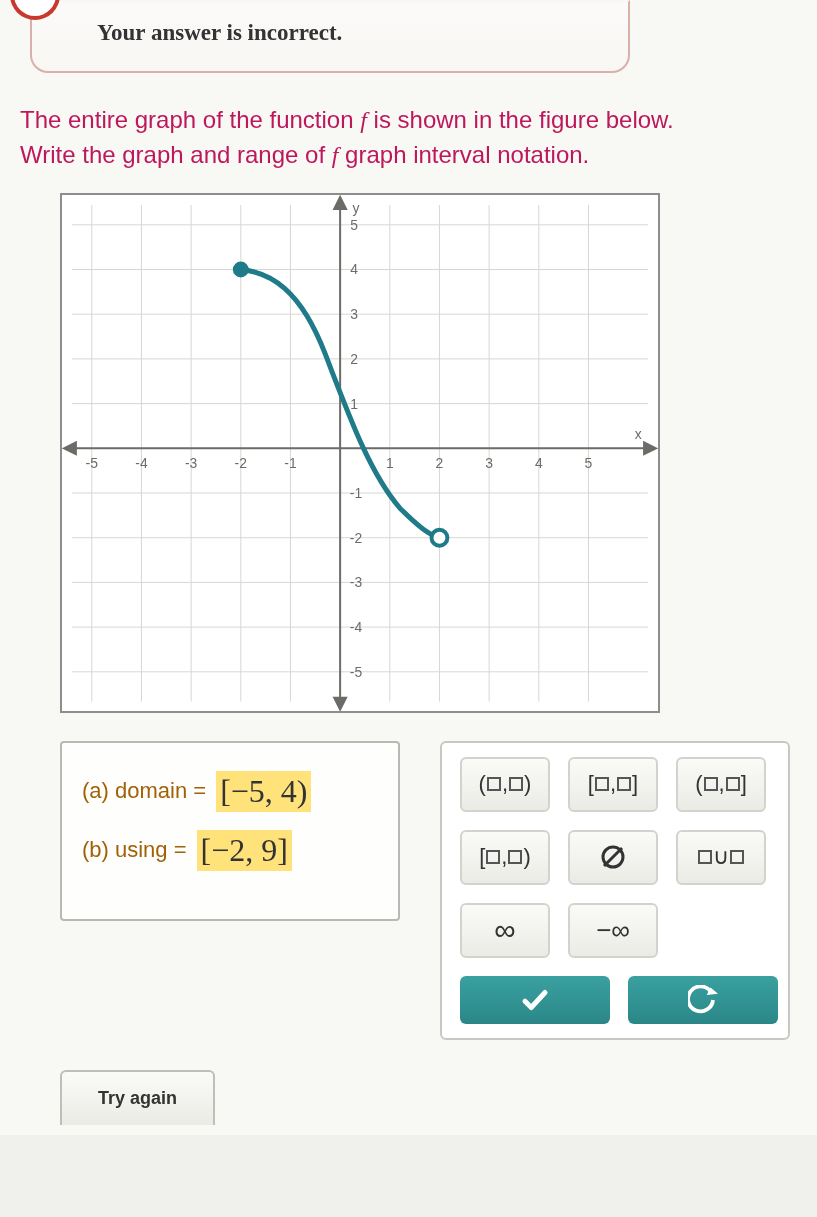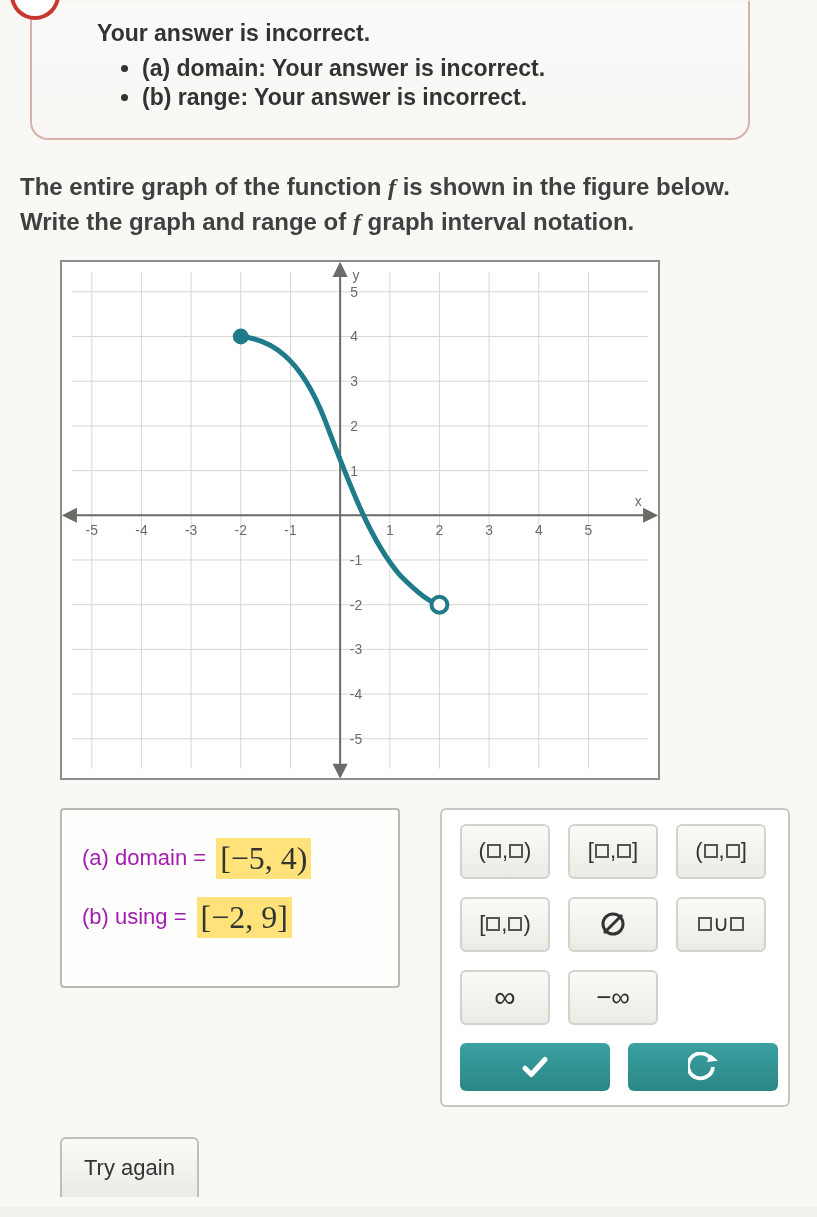--- a/index.html
+++ b/index.html
@@ -31,40 +31,40 @@
     margin: 0 20px 30px 20px;
     border: 2px solid transparent;
     border-bottom: 2px solid #d9b0aa;
     border-left: 2px solid #d9b0aa;
     border-right: 2px solid #d9b0aa;
     border-radius: 0 0 18px 18px;
     padding: 18px 40px 25px 65px;
     background: linear-gradient(#fbfaf8,#f8f7f4);
     font-size: 23px;
     color: #333;
-    width: 720px;
+    width: 600px;
+    font-family: Liberation Serif, serif;
   }
   .feedback-title {
     font-weight: bold;
   }
   .feedback-list {
     margin: 8px 0 0 0;
     padding-left: 45px;
     font-weight: bold;
   }
   .feedback-list li {
     margin: 2px 0;
     list-style: disc;
   }
   .question {
     margin: 18px 10px 20px 10px;
     font-size: 24px;
     line-height: 1.45;
-    color: #404040;
-    font-weight: bold;
+    color: #be185d;
   }
   .question .f { font-family: "Times New Roman", serif; font-style: italic; }
 
   
   .graph-wrap {
     margin-left: 50px;
     width: 600px;
     height: 520px;
     border: 2px solid #8d8d8d;
     background: #fff;
@@ -88,21 +88,21 @@
     padding: 18px 20px 30px 20px;
     position: relative;
   }
   .answer-line {
     font-size: 22px;
     margin: 10px 0 18px 0;
     display: flex;
     align-items: center;
     gap: 10px;
   }
-  .label { color:#a21caf; }
+  .label { color:#a16207; }
   .highlight {
     background: #ffe37a;
     padding: 2px 4px;
     font-family: "Times New Roman", serif;
     font-size: 32px;
   }
   .keypad {
     width: 350px;
     border: 2px solid #c8c8c3;
     border-radius: 6px;
@@ -141,40 +141,36 @@
   .keypad-bottom .key { flex:1; border:none; background:linear-gradient(#3aa0a0,#2b8787); color:#fff; height:48px; }
 
   .try-again-wrap {
     margin: 30px 0 0 50px;
   }
   .try-again {
     border: 2px solid #bfbfba;
     border-radius: 6px 6px 0 0;
     border-bottom: none;
     background: linear-gradient(#fafaf7,#ebebe6);
-    padding: 16px 22px;
-    font-size: 22px;
-    font-weight: normal;
+    padding: 16px 36px;
+    font-size: 18px;
+    font-weight: bold;
     color: #333;
     display:inline-block;
     cursor:pointer;
   }
 </style>
 </head>
 <body>
 
 <div class="page">
   <div class="header-icon"></div>
 
   <div class="feedback-box">
     <div class="feedback-title">Your answer is incorrect.</div>
-    <ul class="feedback-list">
-      <li>(a) domain: Your answer is incorrect.</li>
-      <li>(b) range: Your answer is incorrect.</li>
-    </ul>
   </div>
 
   <div class="question">
     <span>The entire graph of the function </span><span class="f">f</span><span> is shown in the figure below.</span><br>
     <span>Write the graph and range of </span><span class="f">f</span><span> graph interval notation.</span>
   </div>
 
   <div class="graph-wrap">
     <svg viewBox="0 0 600 520">
 

